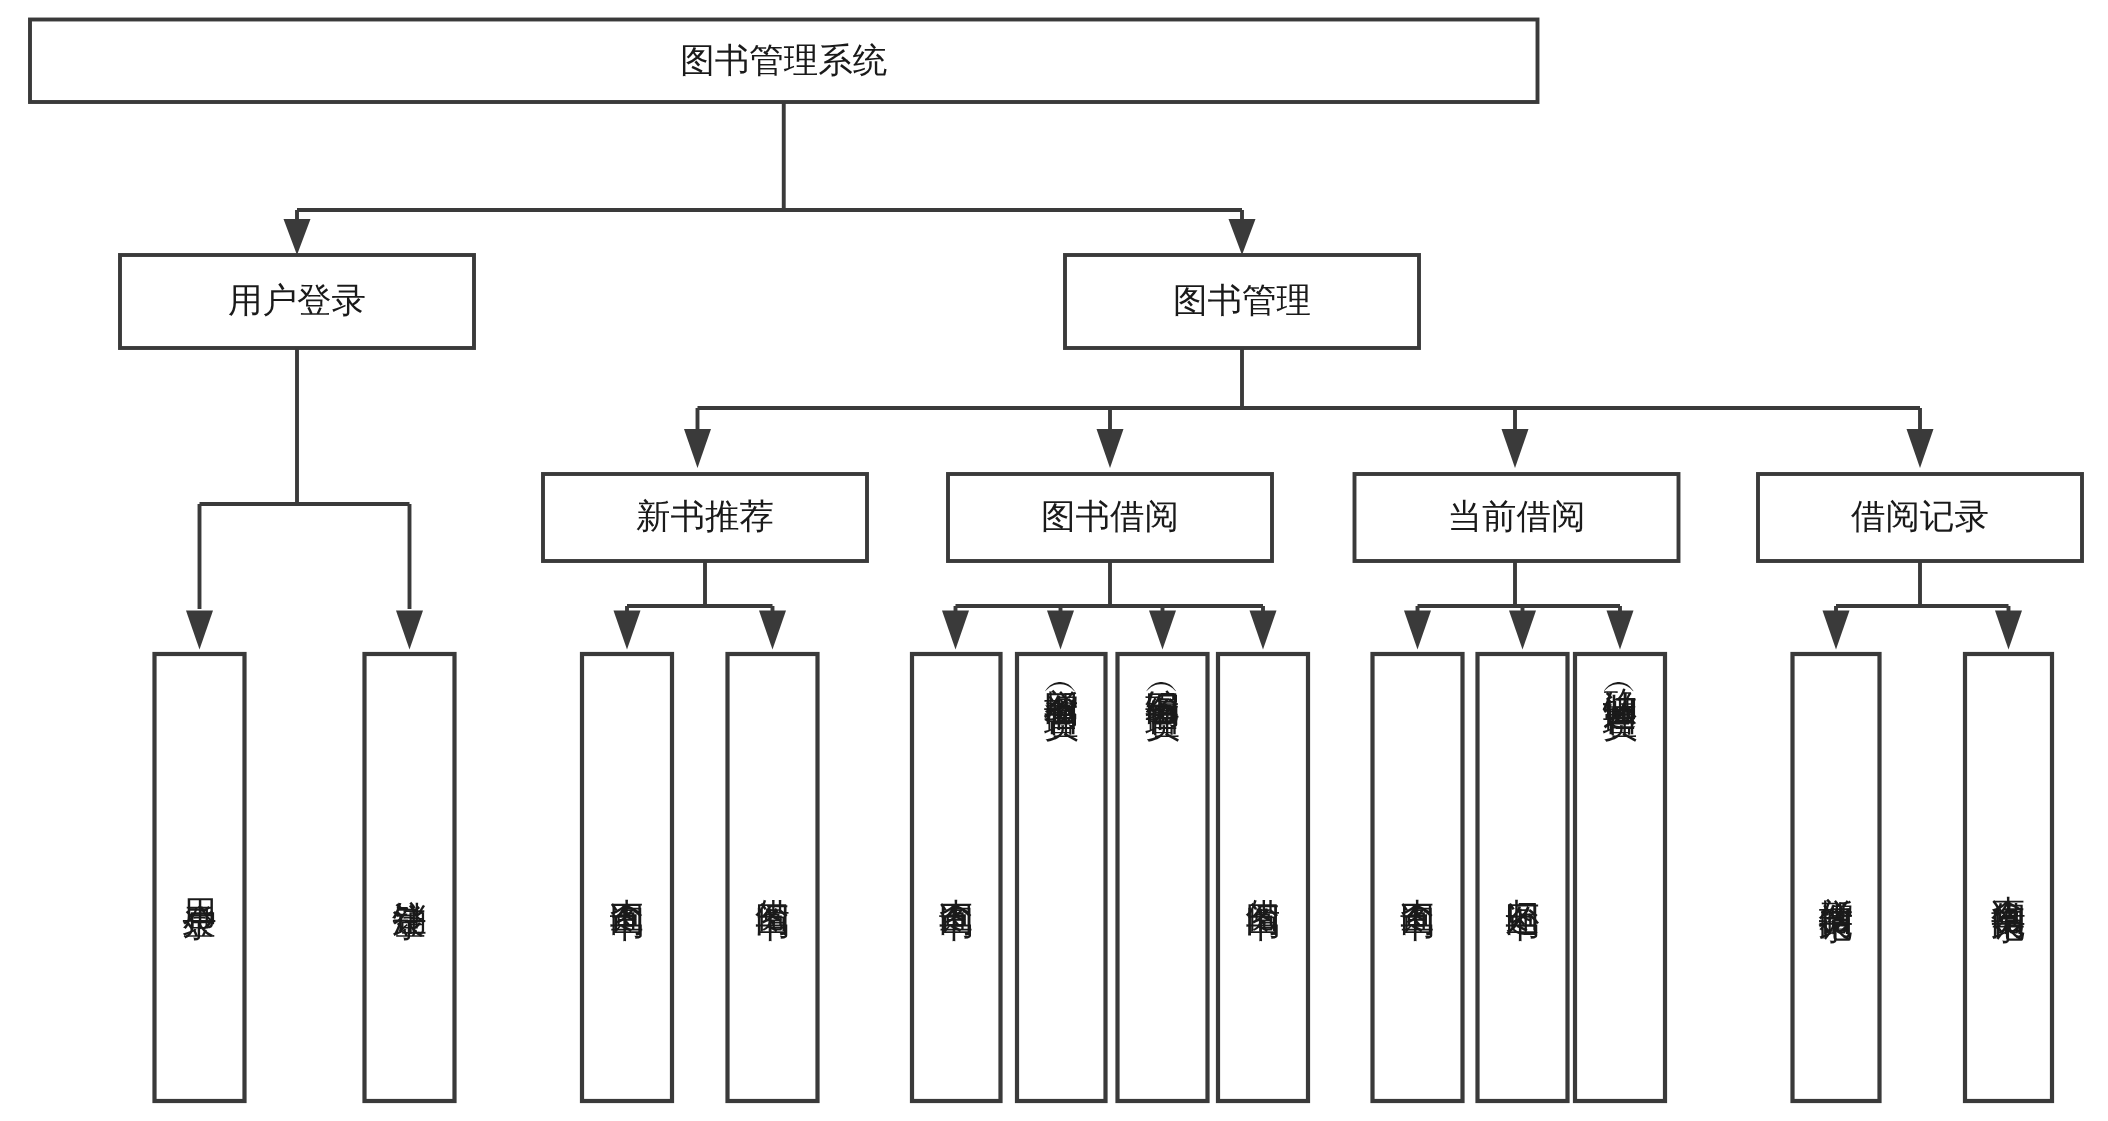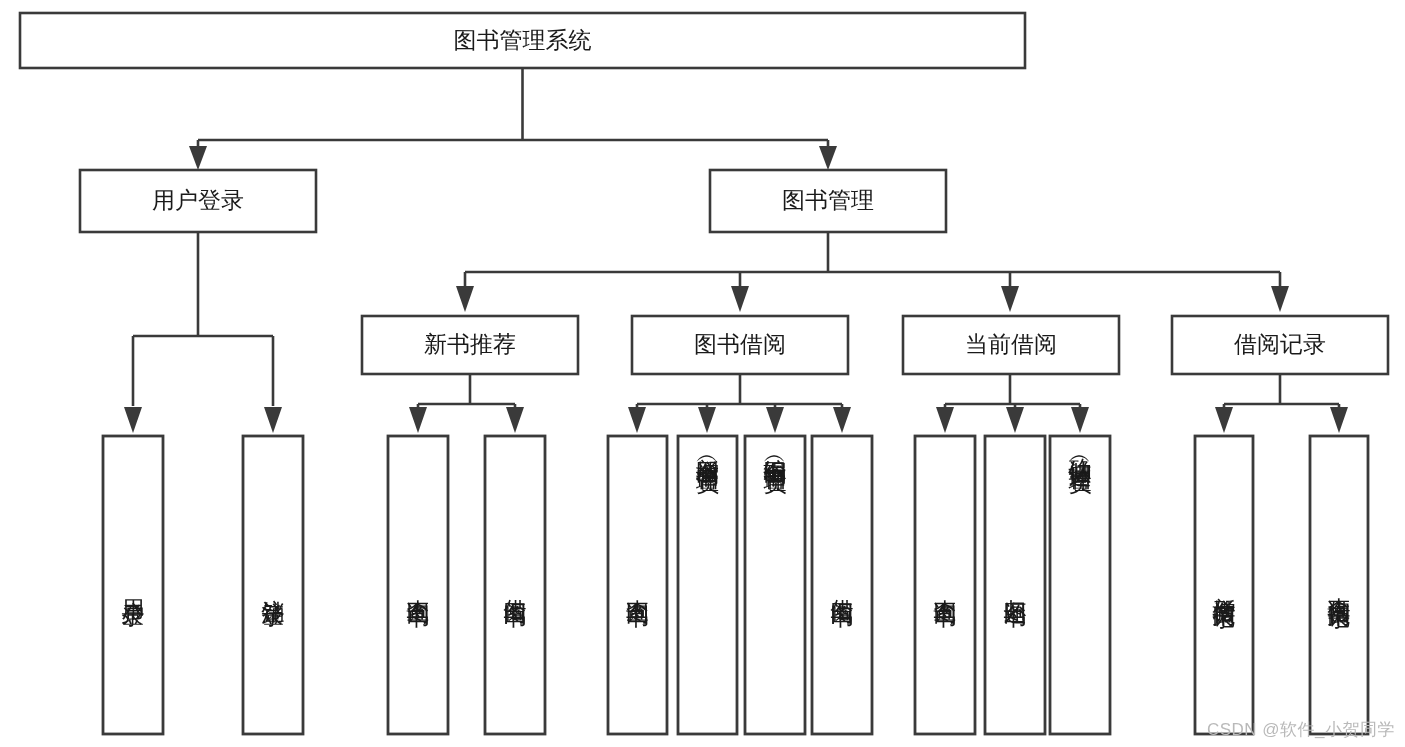--- a/index.html
+++ b/index.html
@@ -242,15 +242,14 @@
     <span class="leaf-label" style="padding-top:4px;">确认归还（管理员）</span>
   </div>
   <div class="leaf-label-wrap" style="left:1195px; top:436px; width:58px; height:298px;">
     <span class="leaf-label">新增借阅记录</span>
   </div>
   <div class="leaf-label-wrap" style="left:1310px; top:436px; width:58px; height:298px;">
     <span class="leaf-label">查询借阅记录</span>
   </div>
 
   
-  <div class="watermark">CSDN @软件_小贺同学</div>
 
 </div>
 
 </body></html>

